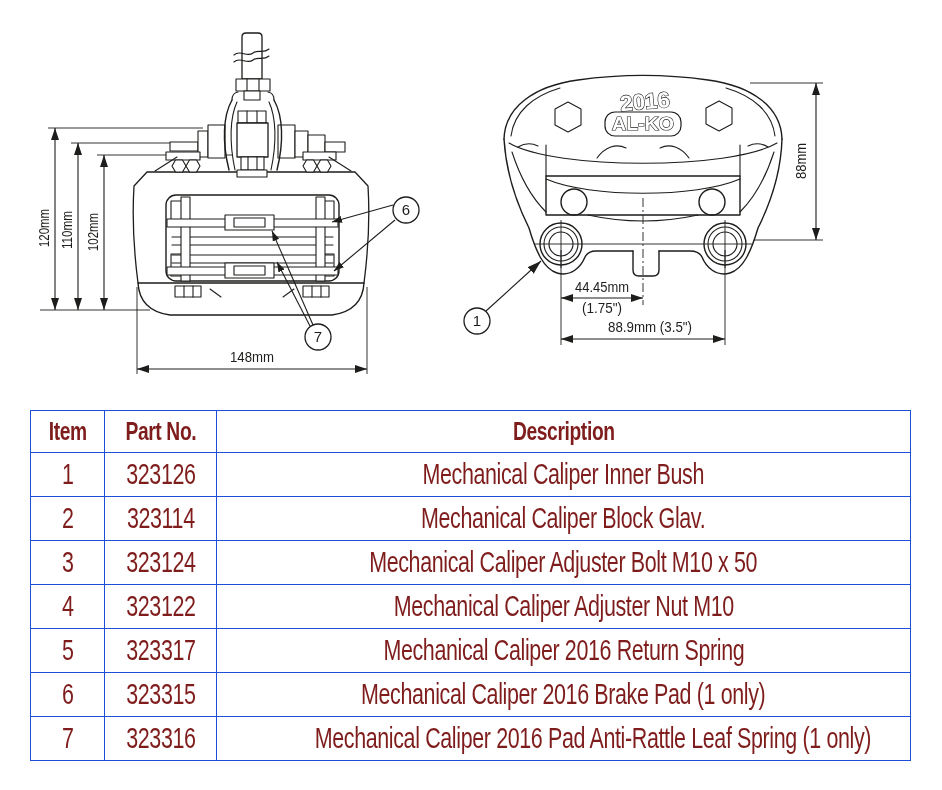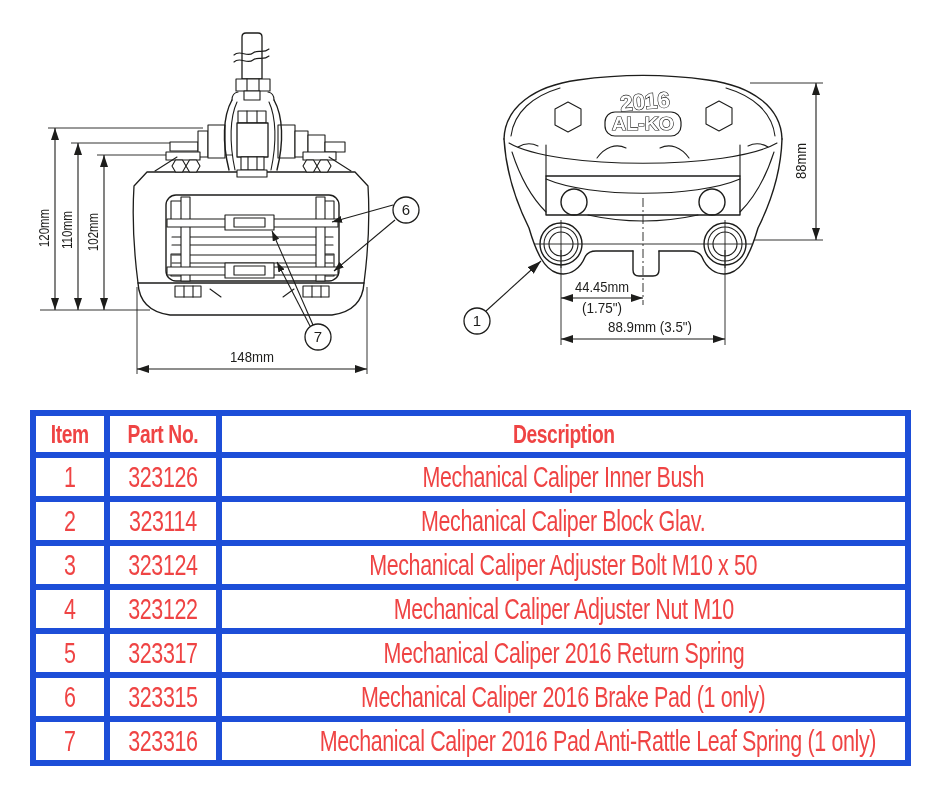--- a/index.html
+++ b/index.html
@@ -16,22 +16,22 @@
   .wfill2{fill:#ffffff;stroke:#1d1d1b;stroke-width:1.1;stroke-linejoin:round;}
   .dimtext{font-family:"Liberation Sans",sans-serif;font-size:15px;fill:#1d1d1b;}
   .callout-text{font-family:"Liberation Sans",sans-serif;font-size:15px;fill:#1d1d1b;}
   .cast{font-family:"Liberation Sans",sans-serif;font-weight:bold;fill:#ffffff;
         stroke:#1d1d1b;stroke-width:1.2;paint-order:stroke;}
   .cl-dash{stroke-dasharray:9 3 2 3;}
 
   
   .parts{position:absolute;left:30px;top:410px;width:881px;border-collapse:collapse;
          table-layout:fixed;background:#fff;}
-  .parts th,.parts td{border:6px solid #1d4ed8;text-align:center;vertical-align:middle;
-         padding:0;overflow:hidden;white-space:nowrap;color:#ef4444;}
+  .parts th,.parts td{border:1px solid #1d4ed8;text-align:center;vertical-align:middle;
+         padding:0;overflow:hidden;white-space:nowrap;color:#7f1d1d;}
   .parts thead tr{height:42px;}
   .parts tbody tr{height:44px;}
   .cnd{display:inline-block;transform:scaleX(0.74);transform-origin:50% 50%;
        white-space:nowrap;letter-spacing:-0.5px;font-size:29px;font-weight:normal;}
   .parts th .cnd{font-size:26px;font-weight:bold;}
 </style>
 </head>
 <body>
 
 <div class="canvas">

